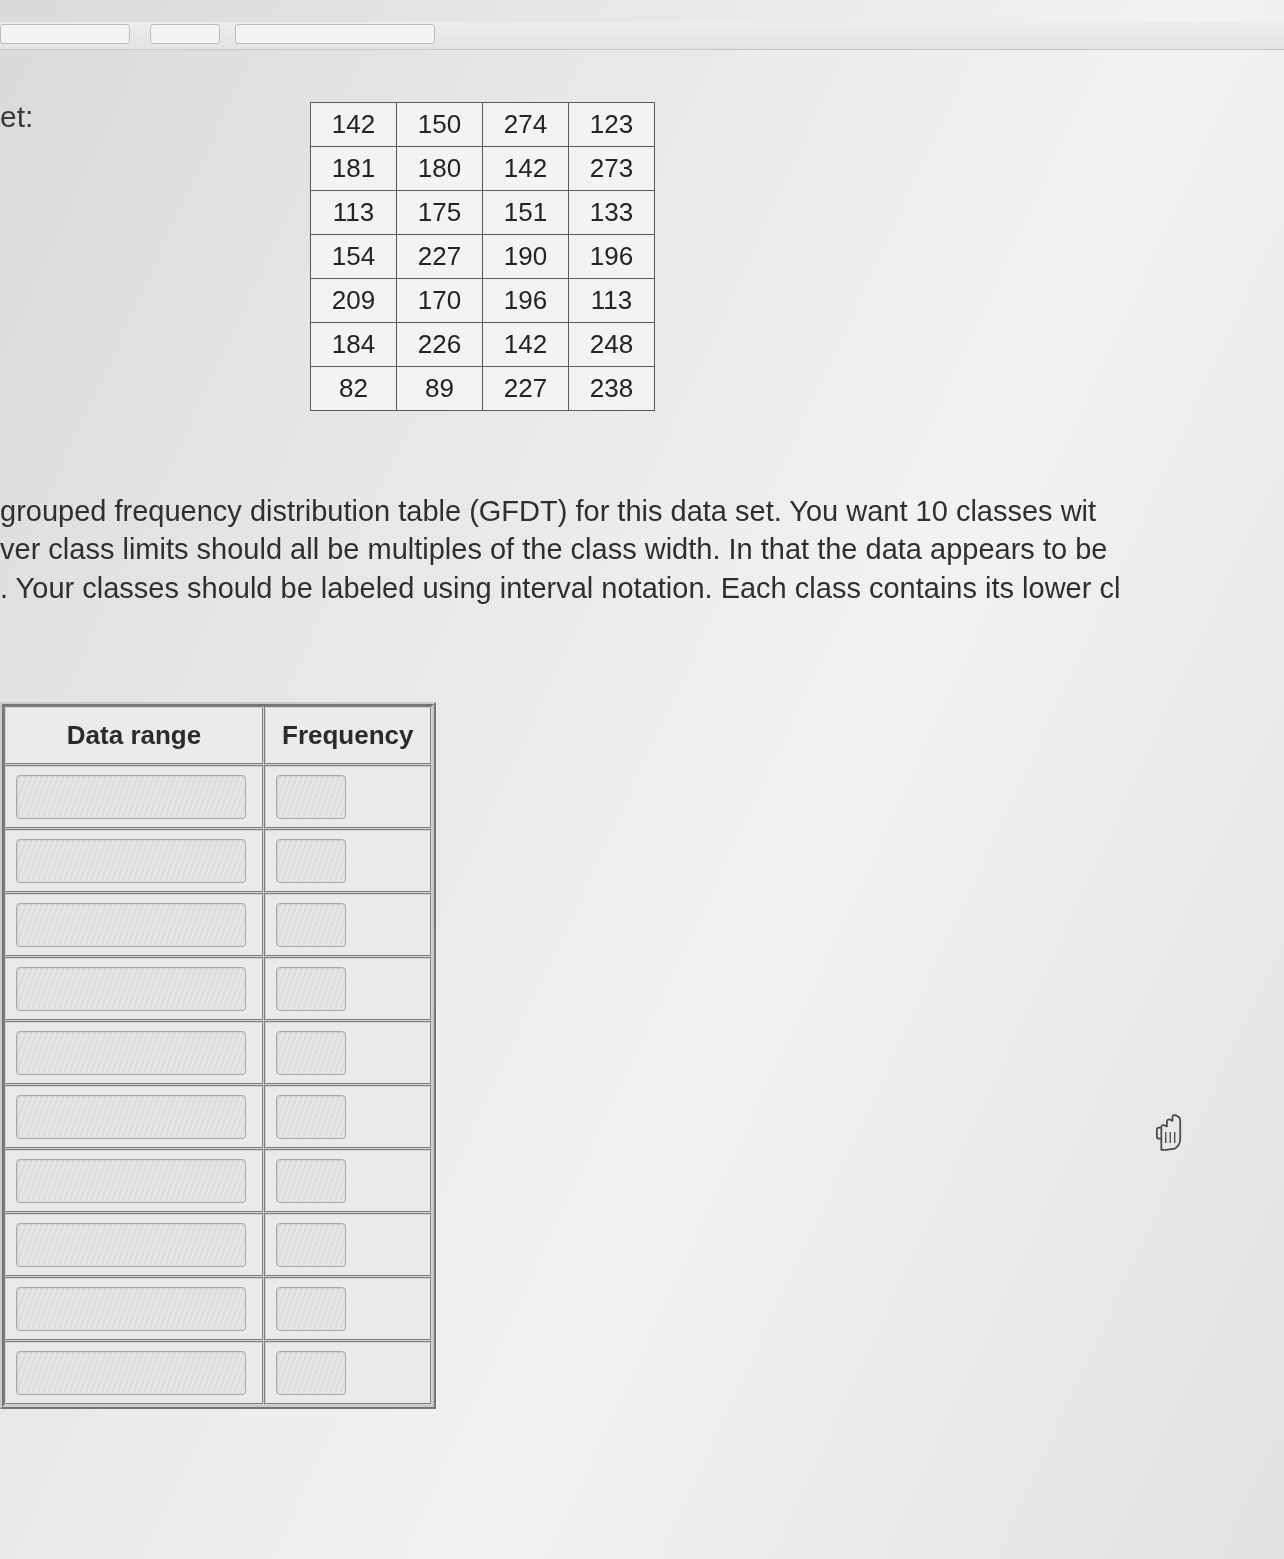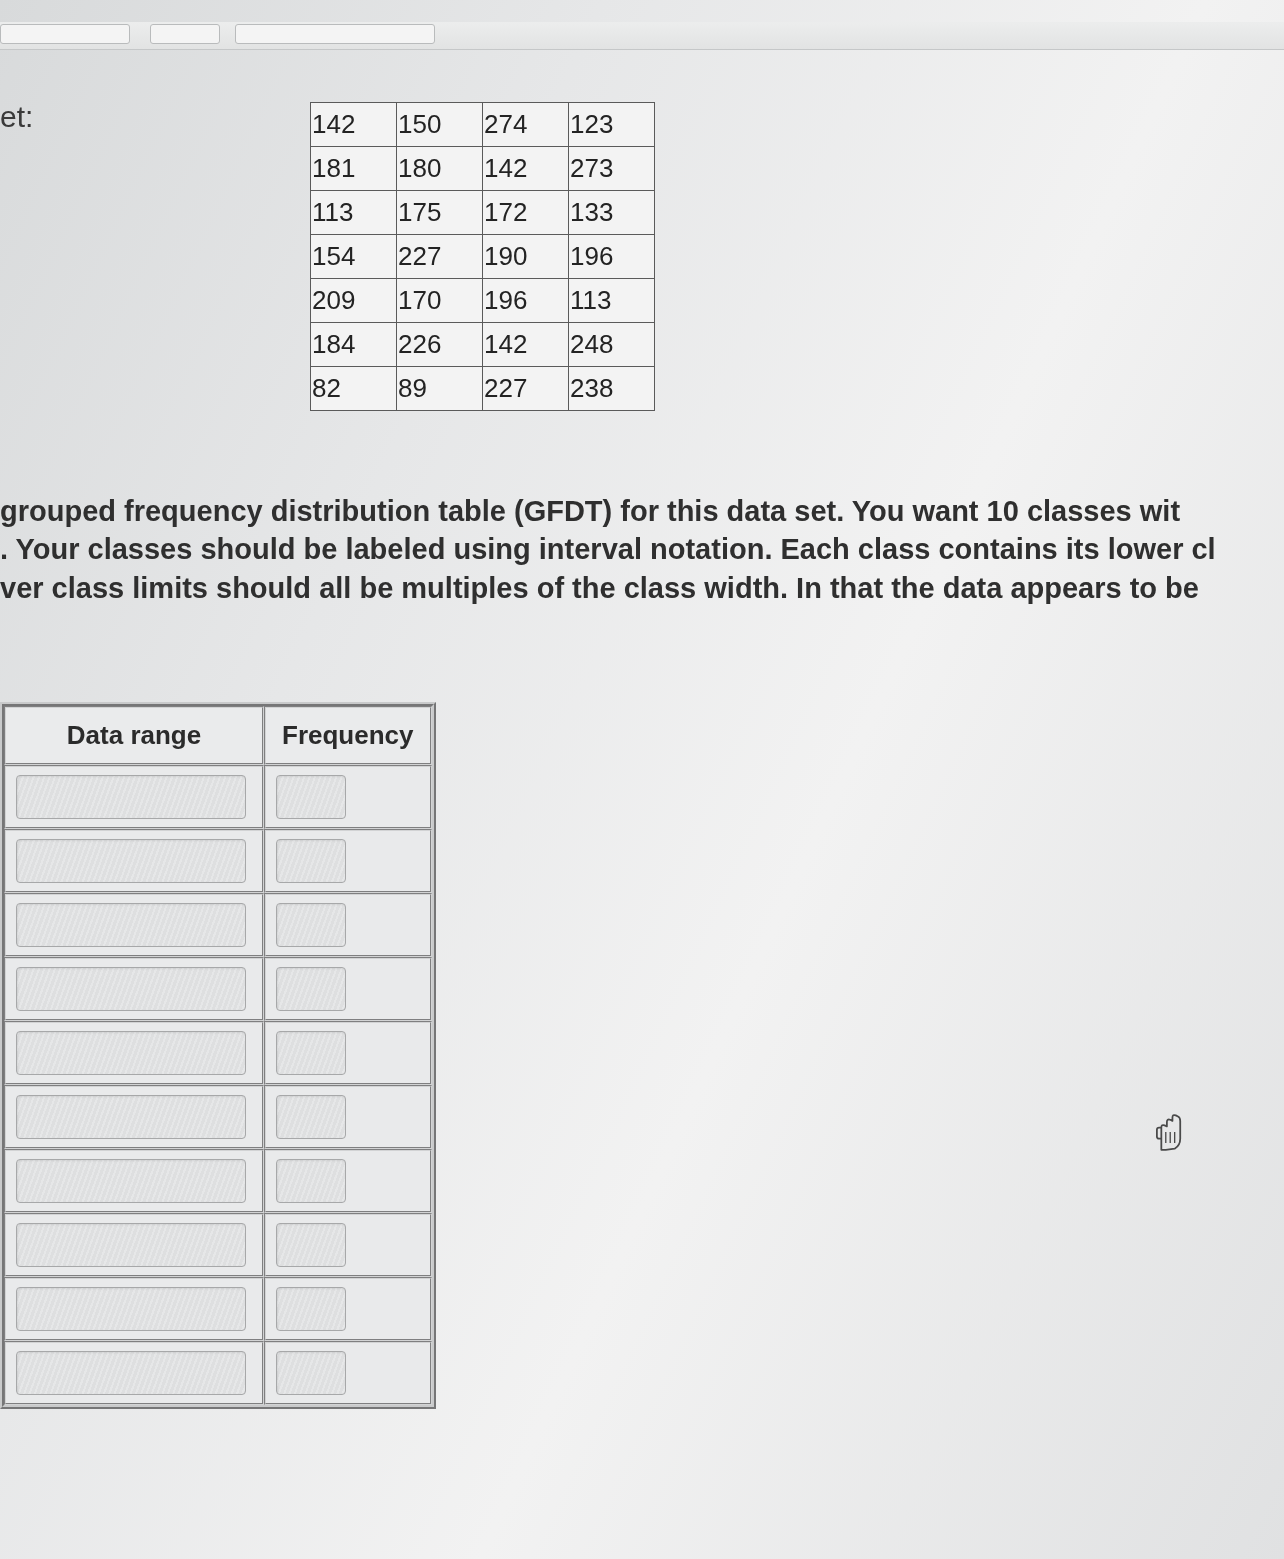--- a/index.html
+++ b/index.html
@@ -53,35 +53,36 @@
     position: absolute;
     top: 80px;
     left: 310px;
     border-collapse: collapse;
     background: #f5f5f5;
   }
   .data-table td {
     border: 1px solid #5a5a5a;
     width: 86px;
     height: 44px;
+    text-align: center;
     font-size: 26px;
     color: #232323;
     background: #f3f3f3;
   }
 
   .instructions {
     position: absolute;
     top: 470px;
     left: 0;
     right: 0;
     padding-right: 0;
     font-size: 29px;
     line-height: 1.32;
     color: #2f2f2f;
-    font-weight: 700;
+    font-weight: 400;
     white-space: nowrap;
   }
   .instructions .line { display:block; }
 
   .gfdt-table {
     position: absolute;
     top: 680px;
     left: 0;
     border-collapse: separate;
     border-spacing: 0;
@@ -155,21 +156,21 @@
         </tr>
         <tr>
           <td>181</td>
           <td>180</td>
           <td>142</td>
           <td>273</td>
         </tr>
         <tr>
           <td>113</td>
           <td>175</td>
-          <td>172</td>
+          <td>151</td>
           <td>133</td>
         </tr>
         <tr>
           <td>154</td>
           <td>227</td>
           <td>190</td>
           <td>196</td>
         </tr>
         <tr>
           <td>209</td>
@@ -187,22 +188,22 @@
           <td>82</td>
           <td>89</td>
           <td>227</td>
           <td>238</td>
         </tr>
       </tbody>
   </table>
 
   <div class="instructions">
     <span class="line">grouped frequency distribution table (GFDT) for this data set. You want 10 classes wit</span>
+    <span class="line">ver class limits should all be multiples of the class width. In that the data appears to be</span>
     <span class="line">. Your classes should be labeled using interval notation. Each class contains its lower cl</span>
-    <span class="line">ver class limits should all be multiples of the class width. In that the data appears to be</span>
   </div>
 
   <table class="gfdt-table">
     <thead>
       <tr>
         <th class="range">Data range</th>
         <th class="freq">Frequency</th>
       </tr>
     </thead>
     <tbody id="gfdt-body">

